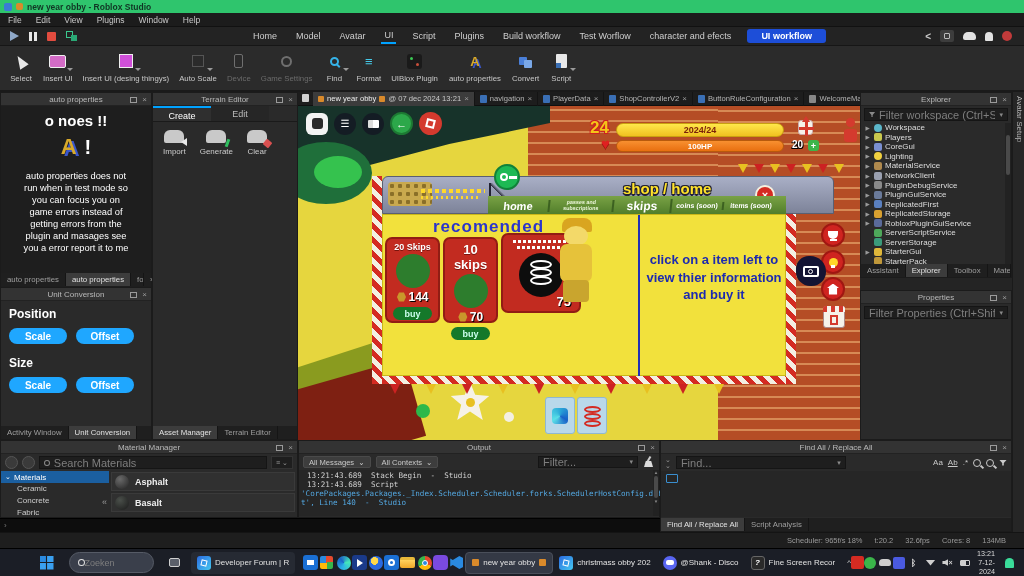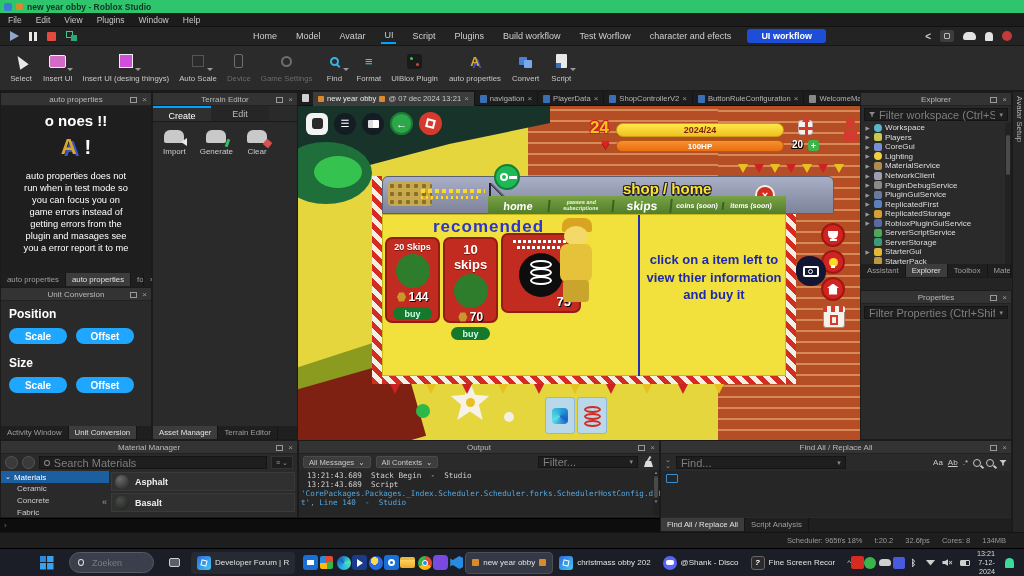--- a/index.html
+++ b/index.html
@@ -755,21 +755,21 @@
     <span>134MB</span>
   </div>
 
   <div class="abs taskbar">
     <span class="tico" style="margin-left:38px">
         <i style="width:14px;height:14px;background:conic-gradient(#3aa0f0 0 25%,#2a8ae0 0 50%,#4ab0f8 0 75%,#2a8ae0 0);clip-path:polygon(0 0,46% 0,46% 46%,0 46%)"></i>
         <i style="width:14px;height:14px;margin-left:-14px;background:#3aa0f0;clip-path:polygon(54% 0,100% 0,100% 46%,54% 46%);"></i>
         <i style="width:14px;height:14px;margin-left:-14px;background:#3aa0f0;clip-path:polygon(0 54%,46% 54%,46% 100%,0 100%)"></i>
         <i style="width:14px;height:14px;margin-left:-14px;background:#3aa0f0;clip-path:polygon(54% 54%,100% 54%,100% 100%,54% 100%)"></i>
       </span>
-    <div style="margin-left:14px;width:206px;height:21px;border-radius:11px;background:#3a3f4b;border:1px solid #565b66;display:flex;align-items:center;gap:8px;padding-left:8px">
+    <div style="margin-left:14px;width:206px;height:21px;border-radius:11px;background:#3a3f4b;border:1px solid #565b66;display:flex;align-items:center;gap:0;padding-left:8px">
       <i style="width:7px;height:7px;border:1.5px solid #ddd;border-radius:50%"></i>
       <input style="color: rgb(238, 238, 238); font-size: 9px;" placeholder="Zoeken">
     </div>
     <span class="tico" style="margin-left:12px">
         <i style="width:11px;height:9px;border:1.5px solid #cfcfcf;border-radius:2px;background:#5a5f6a"></i>
       </span>
     <span class="winbtn" style="margin-left:8px;background:#262a33">
       <i class="tico" style="width:14px;height:14px;background:linear-gradient(135deg,#2a6ae0,#45c8f0)">
           <b style="width:6px;height:6px;border:1.5px solid #fff;transform:rotate(14deg);display:block"></b>
         </i>

